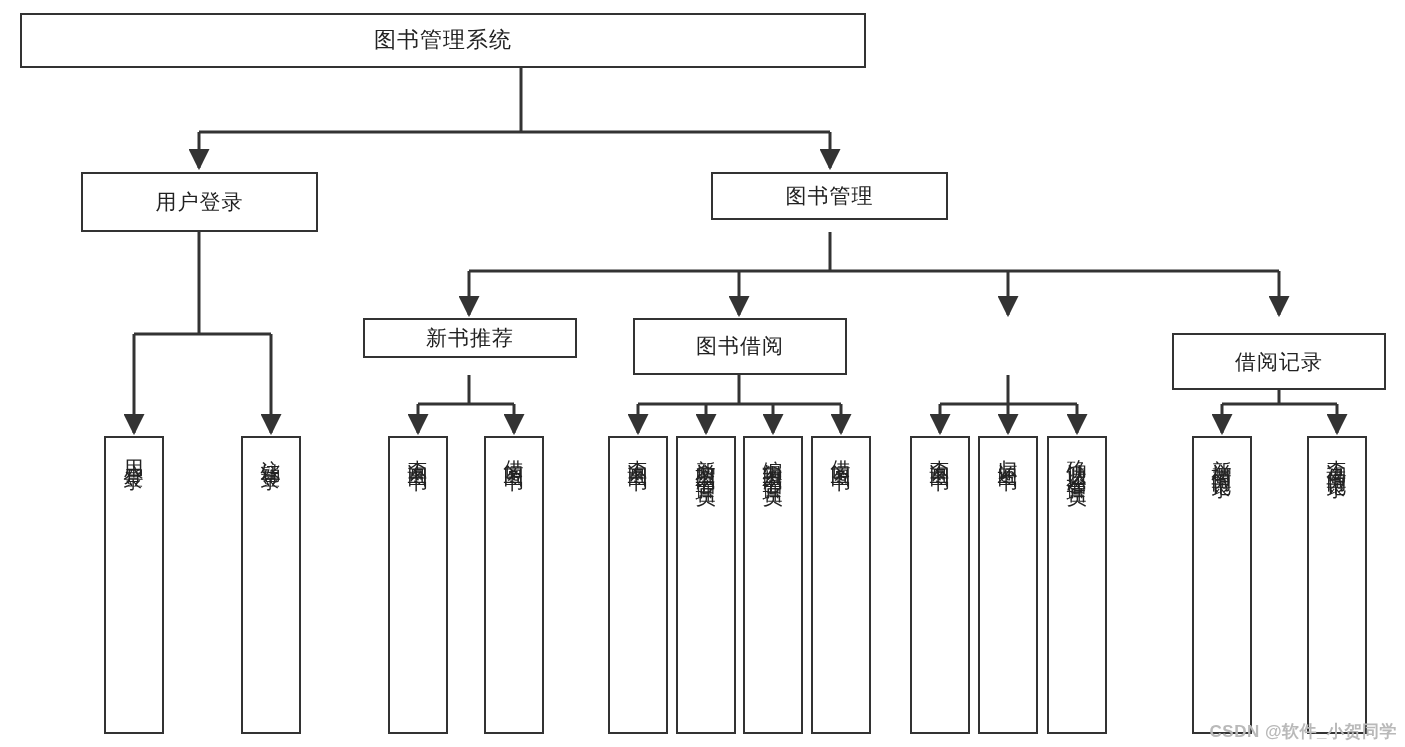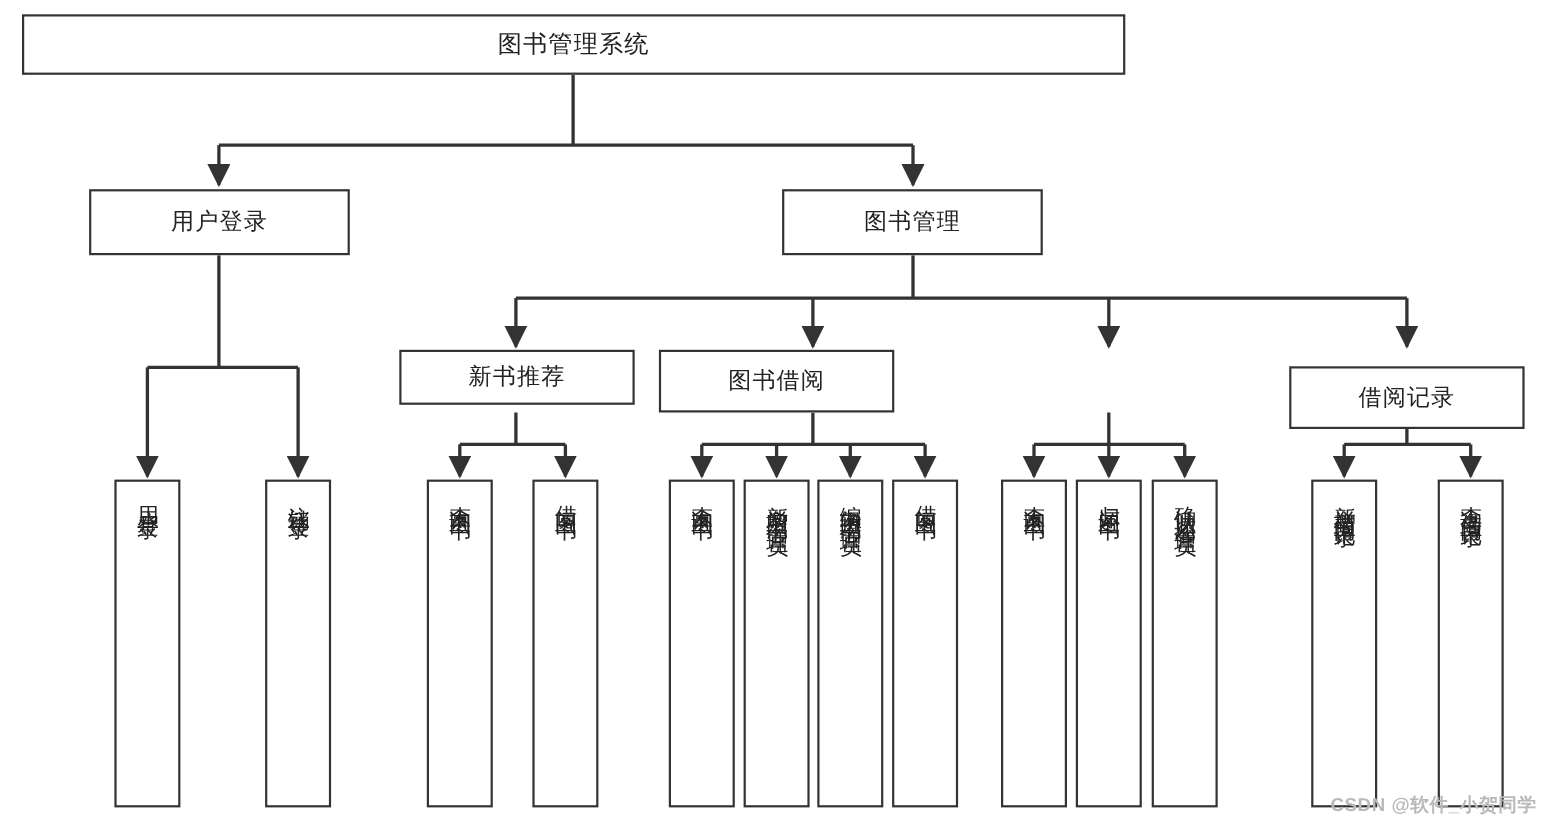--- a/index.html
+++ b/index.html
@@ -125,29 +125,29 @@
       <path d="M 1008 404 L 1008 433" marker-end="url(#arrow)"></path>
       <path d="M 1077 404 L 1077 433" marker-end="url(#arrow)"></path>
 
       <path d="M 1279 375 L 1279 404"></path>
       <path d="M 1222 404 L 1337 404"></path>
       <path d="M 1222 404 L 1222 433" marker-end="url(#arrow)"></path>
       <path d="M 1337 404 L 1337 433" marker-end="url(#arrow)"></path>
     </g>
   </svg>
 
-  <div class="node node-h node-root" style="left:20px; top:13px; width:1003px; height:55px;">图书管理系统</div>
+  <div class="node node-h node-root" style="left:20px; top:13px; width:846px; height:55px;">图书管理系统</div>
 
   <div class="node node-h" style="left:81px; top:172px; width:237px; height:60px;">用户登录</div>
 
-  <div class="node node-h" style="left:711px; top:172px; width:237px; height:60px;">图书管理</div>
+  <div class="node node-h" style="left:711px; top:172px; width:237px; height:48px;">图书管理</div>
 
-  <div class="node node-h" style="left:363px; top:318px; width:214px; height:50px;">新书推荐</div>
+  <div class="node node-h" style="left:363px; top:318px; width:214px; height:40px;">新书推荐</div>
 
-  <div class="node node-h" style="left:599px; top:318px; width:214px; height:57px;font-family:Liberation Serif, serif;">图书借阅</div>
+  <div class="node node-h" style="left:633px; top:318px; width:214px; height:57px;font-family:Liberation Serif, serif;">图书借阅</div>
 
 
   <div class="node node-h" style="left:1172px; top:333px; width:214px; height:57px;">借阅记录</div>
 
   <div class="node node-leaf" style="left:104px; top:436px; width:60px; height:298px;">
     <span class="vtext">用户登录</span>
   </div>
   <div class="node node-leaf" style="left:241px; top:436px; width:60px; height:298px;">
     <span class="vtext">注销登录</span>
   </div>

